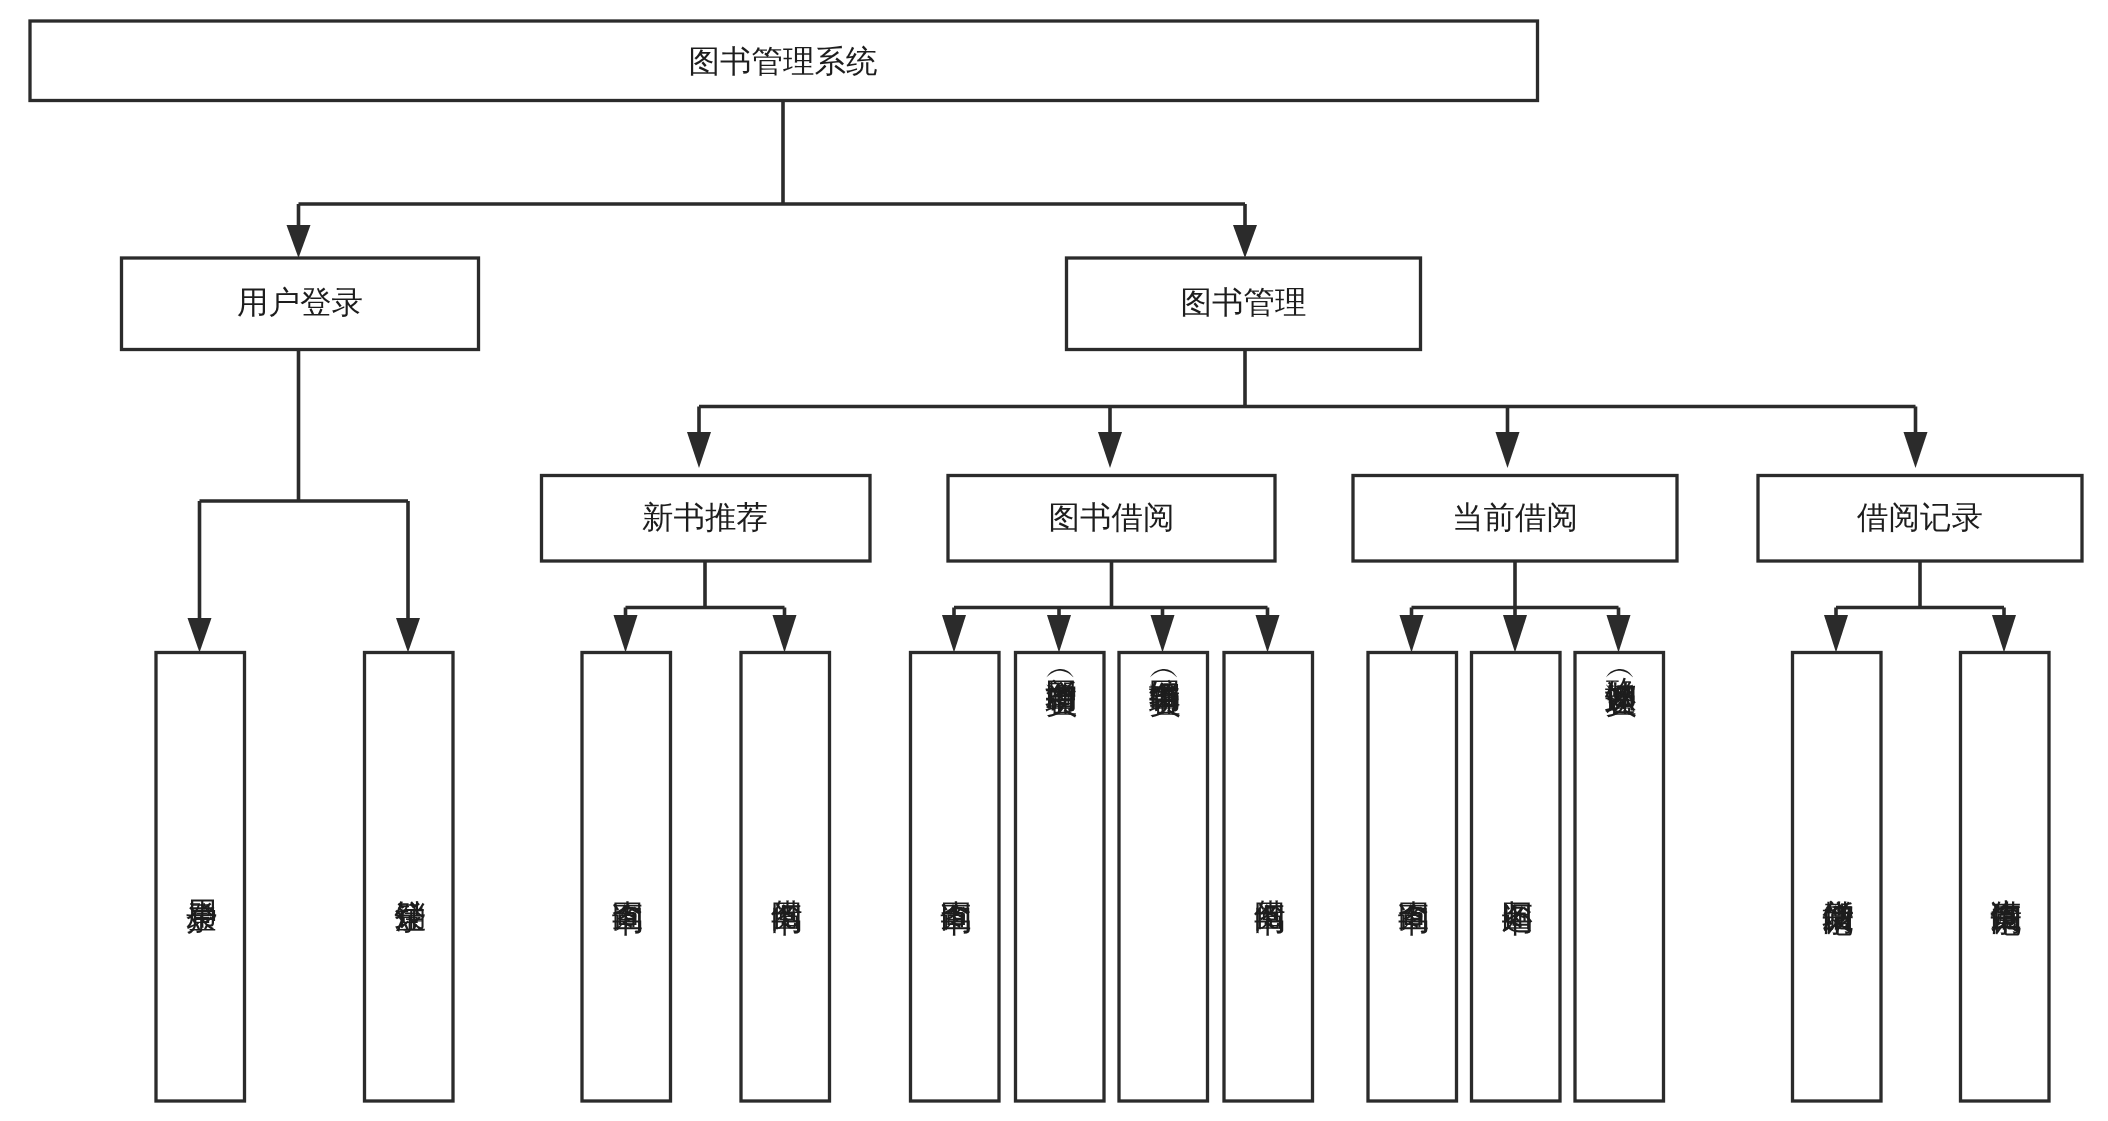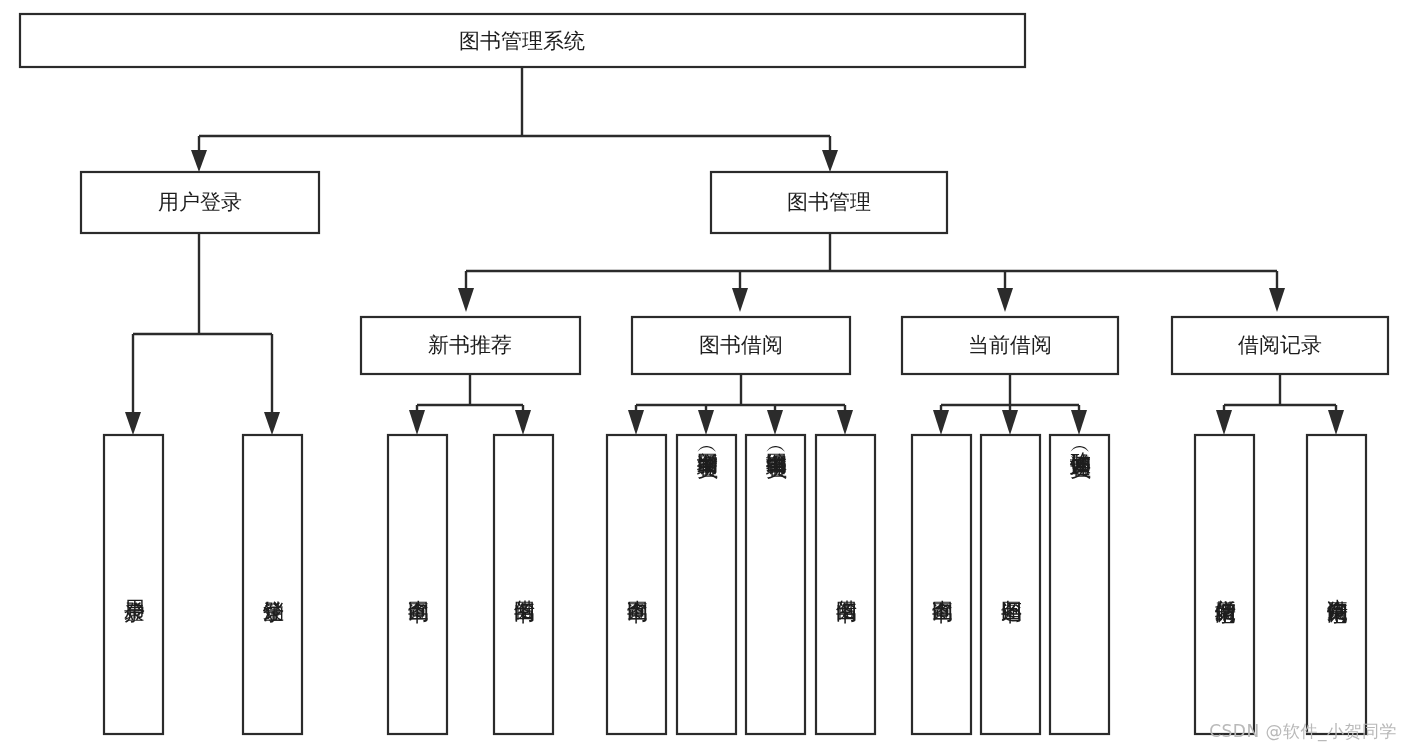--- a/index.html
+++ b/index.html
@@ -251,15 +251,14 @@
     <span class="leaf-label">确认归还（管理员）</span>
   </div>
 
   <div class="leaf-label-wrap" style="left:1195px; top:435px; width:59px; height:299px;">
     <span class="leaf-label">新增借阅记录</span>
   </div>
   <div class="leaf-label-wrap" style="left:1307px; top:435px; width:59px; height:299px;">
     <span class="leaf-label">查询借阅记录</span>
   </div>
 
-  <div class="watermark">CSDN @软件_小贺同学</div>
 
 </div>
 
 </body></html>

